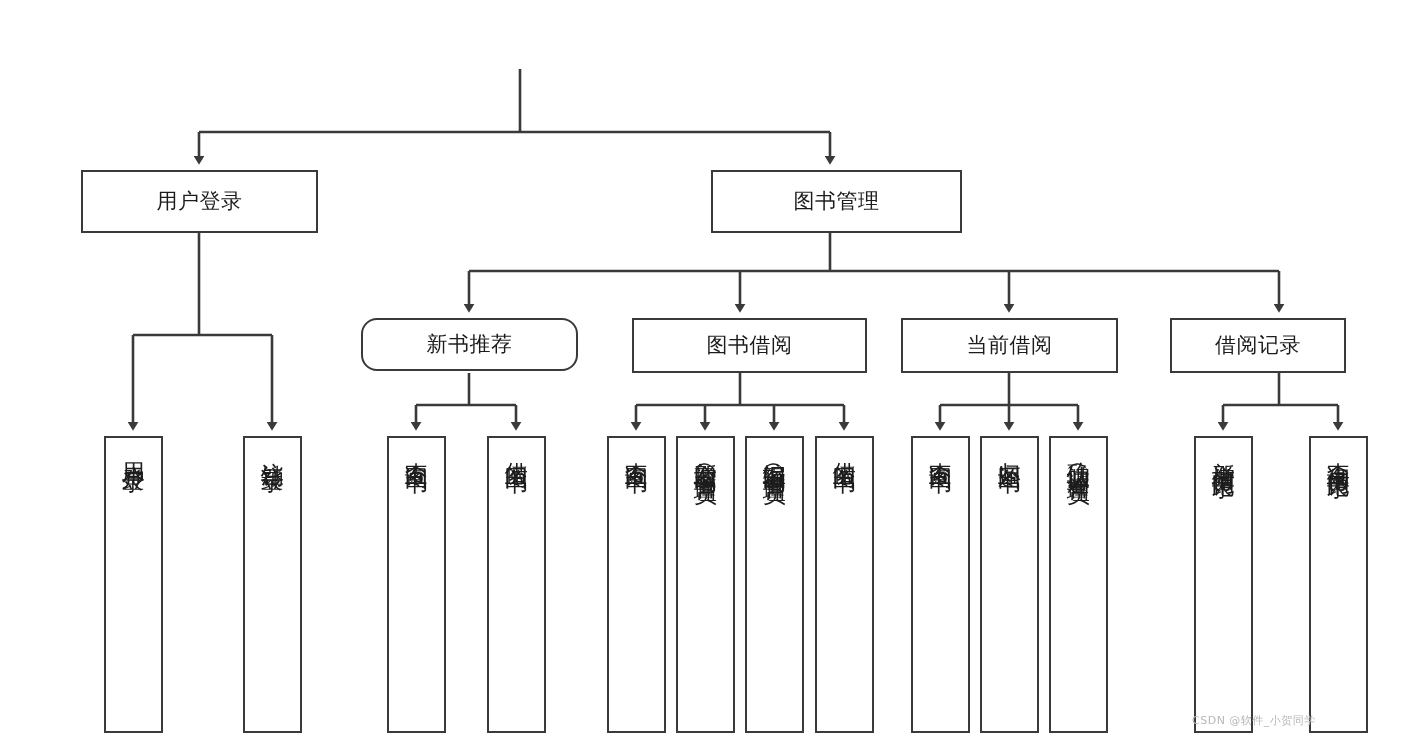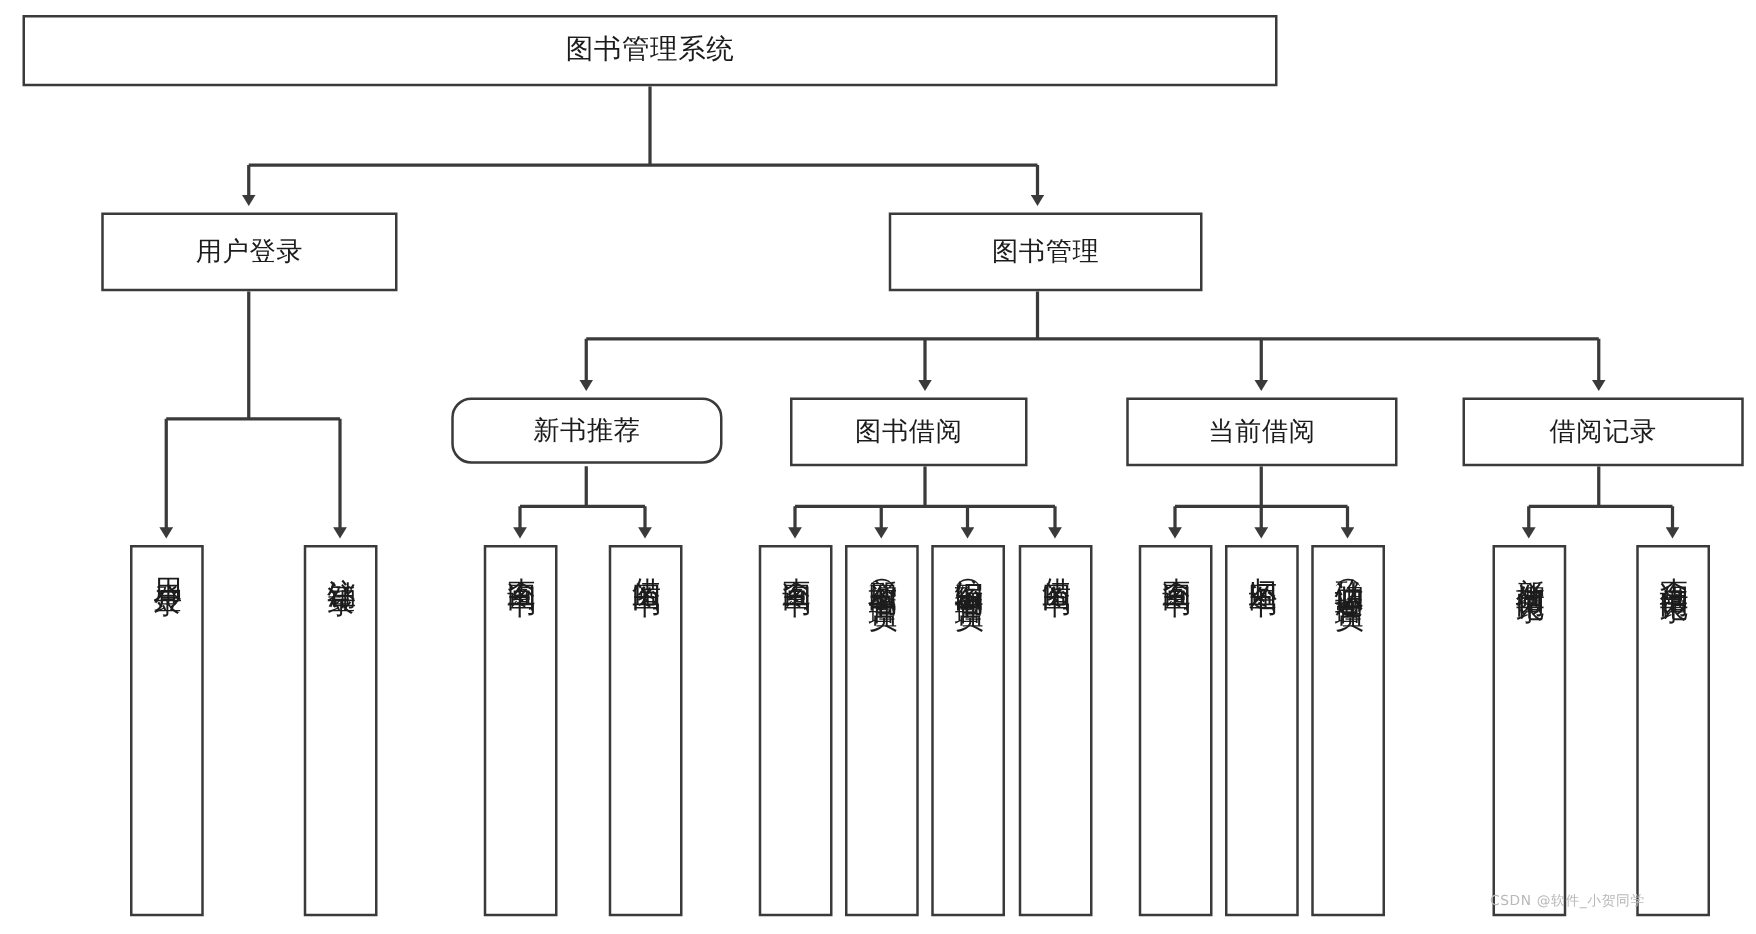--- a/index.html
+++ b/index.html
@@ -122,41 +122,38 @@
       <path d="M1009,405 L1009,423" marker-end="url(#arrow)"></path>
       <path d="M1078,405 L1078,423" marker-end="url(#arrow)"></path>
 
       <path d="M1279,373 L1279,405"></path>
       <path d="M1223,405 L1338,405"></path>
       <path d="M1223,405 L1223,423" marker-end="url(#arrow)"></path>
       <path d="M1338,405 L1338,423" marker-end="url(#arrow)"></path>
     </g>
   </svg>
 
-  <div class="node horiz root" style="left:18px; top:12px; width:1004px; height:57px;">
-    <span class="node-label">图书管理系统</span>
-  </div>
 
   <div class="node horiz" style="left:81px; top:170px; width:237px; height:63px;">
     <span class="node-label">用户登录</span>
   </div>
   <div class="node horiz" style="left:711px; top:170px; width:251px; height:63px;">
     <span class="node-label">图书管理</span>
   </div>
 
   <div class="node horiz" style="left:361px; top:318px; width:217px; height:53px;border-radius:16px;">
     <span class="node-label">新书推荐</span>
   </div>
-  <div class="node horiz" style="left:632px; top:318px; width:190px; height:55px;">
+  <div class="node horiz" style="left:632px; top:318px; width:235px; height:55px;">
     <span class="node-label">图书借阅</span>
   </div>
   <div class="node horiz" style="left:901px; top:318px; width:217px; height:55px;font-family:Liberation Serif, serif;">
     <span class="node-label">当前借阅</span>
   </div>
-  <div class="node horiz" style="left:1170px; top:318px; width:225px; height:55px;">
+  <div class="node horiz" style="left:1170px; top:318px; width:176px; height:55px;">
     <span class="node-label">借阅记录</span>
   </div>
 
   <div class="node vert" style="left:104px; top:436px; width:59px; height:297px;">
     <span class="node-label">用户登录</span>
   </div>
   <div class="node vert" style="left:243px; top:436px; width:59px; height:297px;">
     <span class="node-label">注销登录</span>
   </div>
 

